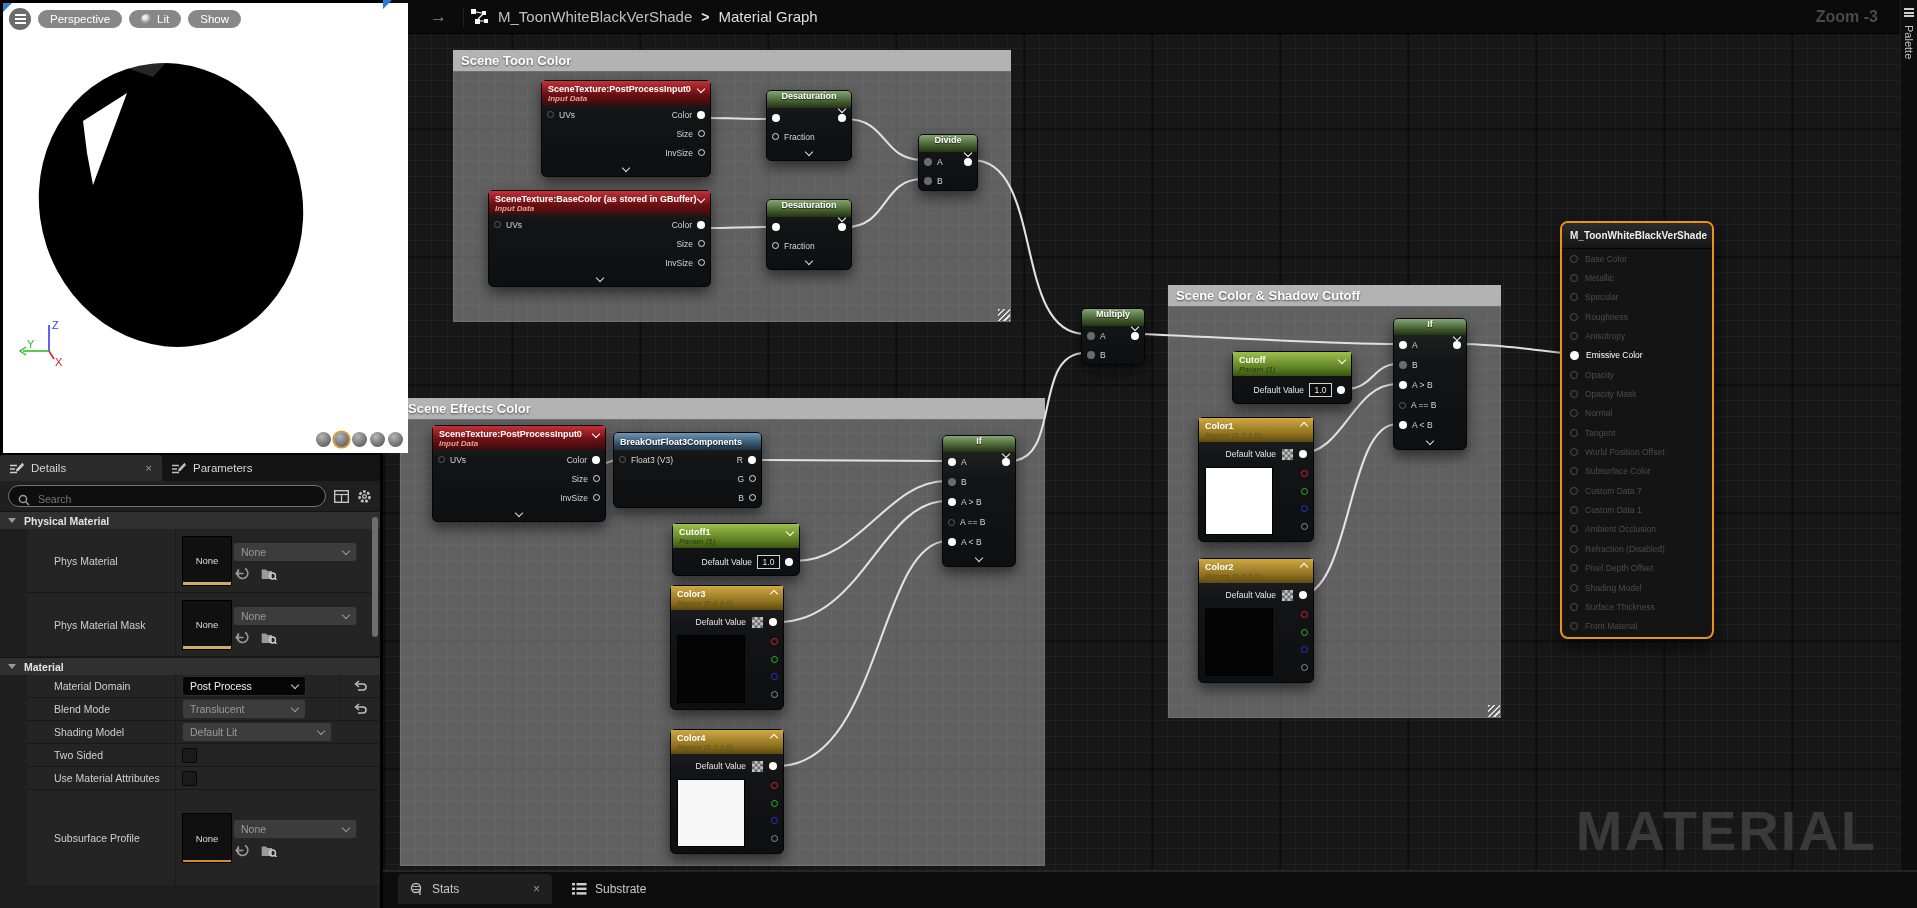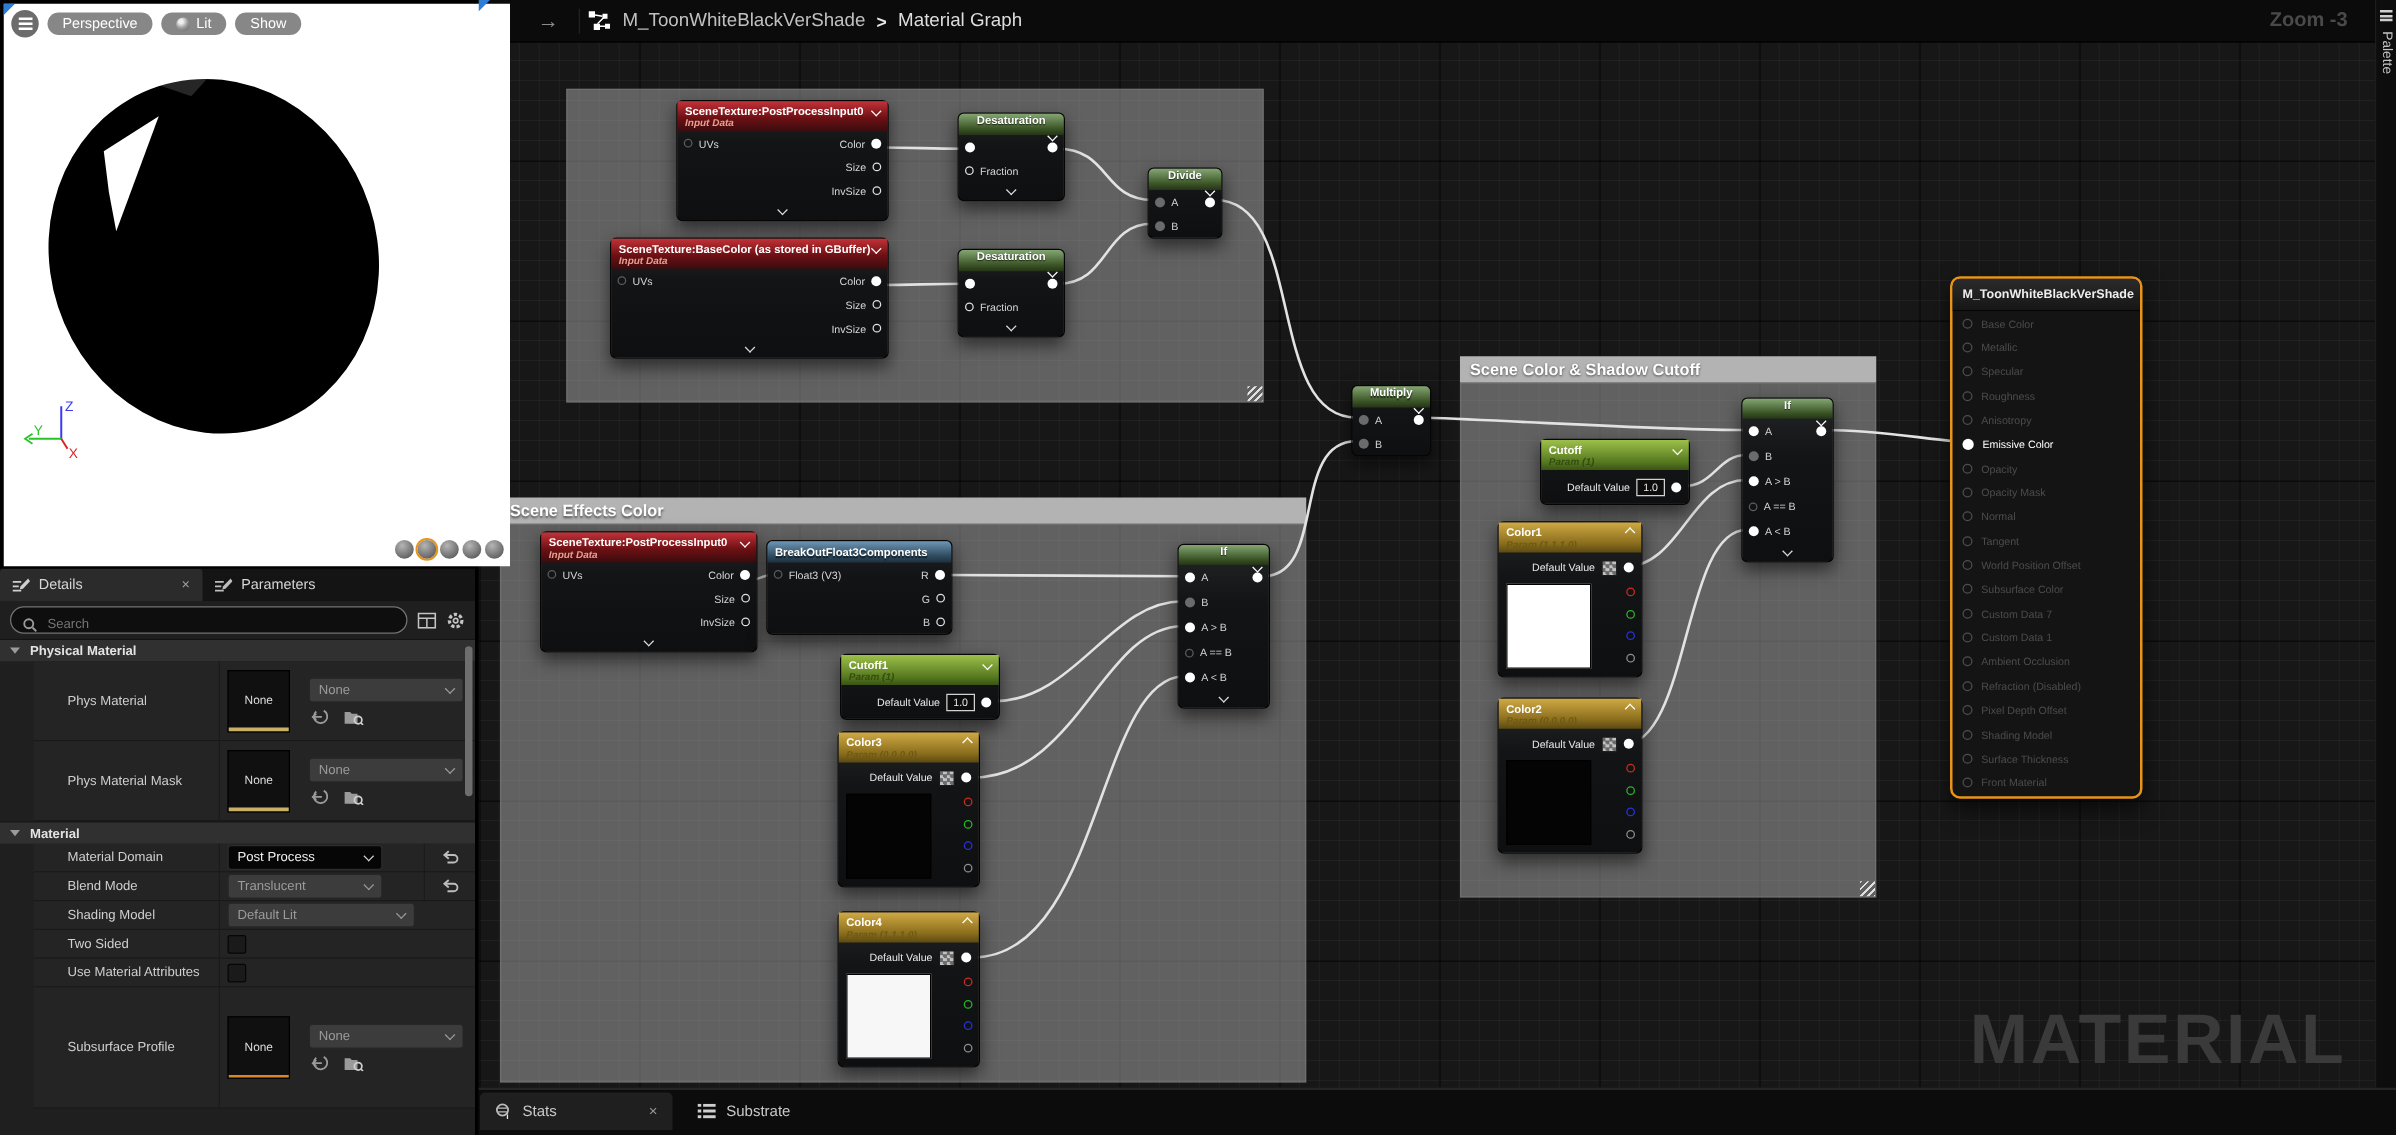--- a/index.html
+++ b/index.html
@@ -137,21 +137,21 @@
     border:1px solid #737373;border-radius:12px;height:20px;padding:0 9px;}
   #searchbox input{background:transparent;border:none;outline:none;color:#cfcfcf;
     font-size:10.5px;width:100%;font-family:"Liberation Sans",sans-serif;}
   .sechead{display:flex;align-items:center;gap:8px;height:17px;background:#303030;
     padding:0 8px;font-weight:bold;color:#e3e3e3;border-top:1px solid #141414;}
   .tri{width:0;height:0;border-left:4px solid transparent;border-right:4px solid transparent;
     border-top:5px solid #9a9a9a;}
   .drow{display:flex;align-items:stretch;border-bottom:1px solid #191919;background:#242424;margin-left:27px;}
   .dlabel{width:148px;padding-left:27px;display:flex;align-items:center;color:#cfcfcf;
     flex:0 0 auto;box-sizing:border-box;white-space:nowrap;overflow:hidden;}
-  .dval{flex:1;border-left:1px solid #1b1b1b;display:flex;align-items:center;gap:15px;padding:4px 6px;}
+  .dval{flex:1;border-left:1px solid #1b1b1b;display:flex;align-items:center;gap:1px;padding:4px 6px;}
   .drow.short{height:22px;}
   .dd{display:flex;align-items:center;background:#3c3c3c;border:1px solid #262626;
     border-radius:3px;height:18px;padding:0 7px;color:#9b9b9b;gap:8px;}
   .dd span:first-child{flex:1;white-space:nowrap;}
   .dd .dchev{width:5px;height:5px;border-right:1.5px solid #999;border-bottom:1.5px solid #999;
     transform:rotate(45deg);margin-top:-2px;}
   .dd.dark{background:#060606;border-color:#2c2c2c;color:#efefef;}
   .dd.dark .dchev{border-color:#cfcfcf;}
   .thumb{width:48px;height:48px;background:#101010;border:1px solid #000;position:relative;
     display:flex;align-items:center;justify-content:center;color:#ddd;font-size:9.5px;flex:0 0 auto;}
@@ -172,20 +172,21 @@
   text{font-family:"Liberation Sans",sans-serif;}
 </style>
 </head>
 <body>
 
 <div id="canvas" class="abs"></div>
 <div id="watermark" class="abs">MATERIAL</div>
 
 <div class="comment" style="left:453px;top:50px;width:558px;height:272px">
   <div class="cbody"></div>
+  <div class="cbar">Scene Toon Color</div>
   <div class="rhandle"></div>
 </div>
 <div class="comment" style="left:400px;top:398px;width:645px;height:468px">
   <div class="cbody"></div>
   <div class="cbar">Scene Effects Color</div>
 </div>
 <div class="comment" style="left:1168px;top:285px;width:333px;height:433px">
   <div class="cbody"></div>
   <div class="cbar">Scene Color &amp; Shadow Cutoff</div>
   <div class="rhandle"></div>
@@ -702,21 +703,21 @@
   <span id="zoomlabel">Zoom -3</span>
 </div>
 <div class="corner" style="left:383px;top:0"></div>
 
 <div id="palette" class="abs">
   <span class="listicon"></span>
   <span class="ptxt">Palette</span>
 </div>
 
 <div id="bottombar" class="abs">
-  <div class="btab active" style="margin-left:1px">
+  <div class="btab active" style="margin-left:15px">
     <svg class="icsvg" width="14" height="14" viewBox="0 0 14 14">
       <circle cx="6" cy="6" r="4.5" fill="none" stroke="#bdbdbd" stroke-width="1.4"></circle>
       <path d="M2.5 4.5 L9.5 4.5 M2.5 7.5 L9.5 7.5" stroke="#bdbdbd" stroke-width="1"></path>
       <text x="9" y="13" font-size="7" fill="#e8e8e8" font-weight="bold">i</text>
     </svg>
     <span>Stats</span>
     <span class="x">×</span>
   </div>
   <div class="btab" style="margin-left:8px">
     <svg class="icsvg" width="15" height="12" viewBox="0 0 15 12">

